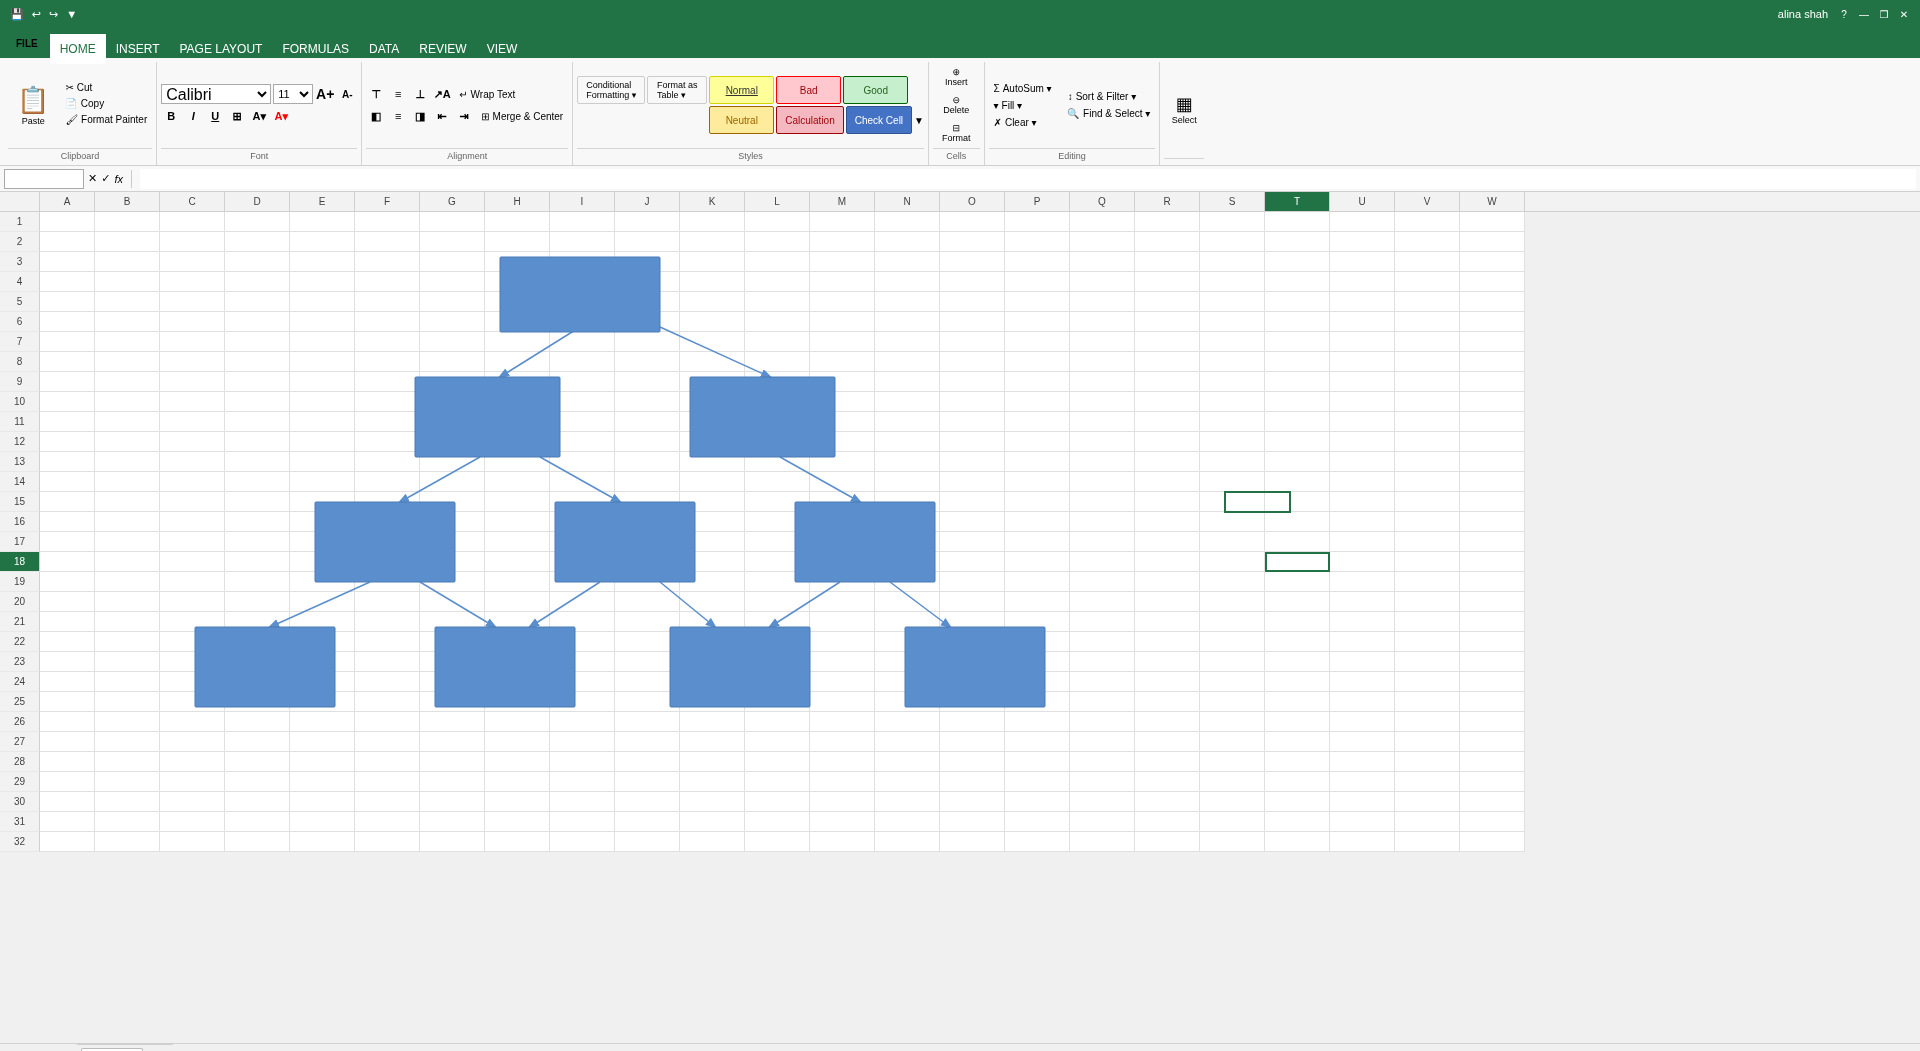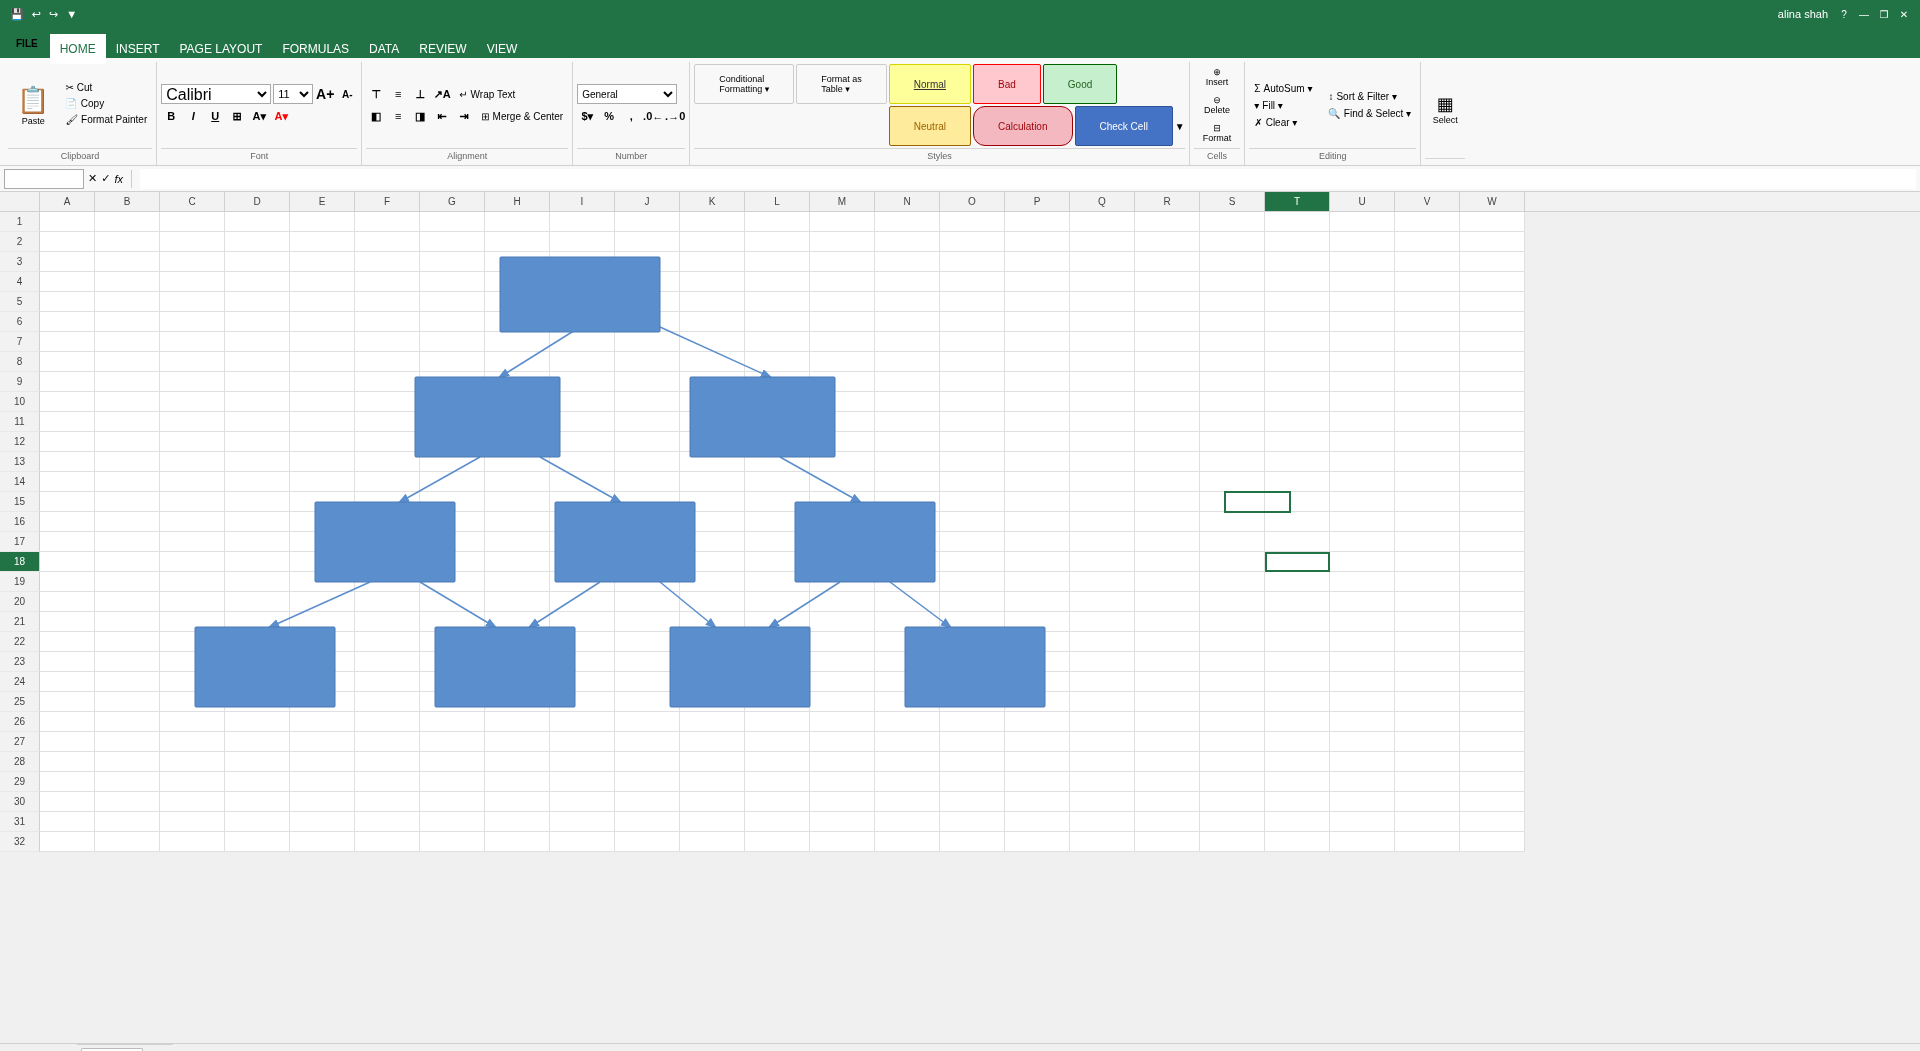--- a/index.html
+++ b/index.html
@@ -170,26 +170,26 @@
       height: 20px;
       font-size: 10px;
       border: 1px solid #aaa;
       background: white;
     }
     .style-cell {
       display: flex;
       flex-direction: column;
       align-items: center;
       justify-content: center;
-      padding: 2px 24px;
+      padding: 2px 8px;
       cursor: pointer;
       border-radius: 2px;
       font-size: 10px;
       min-width: 70px;
-      height: 40px;
+      height: 28px;
       border: 1px solid #ccc;
     }
     .style-normal { background: #ffff99; border-color: #d4d400; color: #333; }
     .style-bad { background: #ffc7ce; border-color: #ff0000; color: #9c0006; }
     .style-good { background: #c6efce; border-color: #006100; color: #276221; }
     .style-neutral { background: #ffeb9c; border-color: #9c6500; color: #9c6500; }
     .style-calculation { background: #f4b8c1; border-color: #9c0006; color: #9c0006; }
     .style-check { background: #4472c4; border-color: #2f5496; color: white; }
 
     
@@ -466,55 +466,36 @@
           <div class="ribbon-btn-sm">
             <span>⊞</span>
             <span>Merge &amp; Center</span>
           </div>
         </div>
       </div>
     </div>
     <div class="ribbon-group-label">Alignment</div>
   </div>
 
-  <div class="ribbon-group">
-    <div class="ribbon-group-content">
-      <div class="font-controls">
-        <div class="font-row1">
-          <select class="number-select">
-            <option>General</option>
-          </select>
-        </div>
-        <div class="font-row2">
-          <span class="fmt-btn">$▾</span>
-          <span class="fmt-btn">%</span>
-          <span class="fmt-btn">,</span>
-          <span class="fmt-btn">.0←</span>
-          <span class="fmt-btn">.→0</span>
-        </div>
-      </div>
-    </div>
-    <div class="ribbon-group-label">Number</div>
-  </div>
 
   <div class="ribbon-group">
     <div class="ribbon-group-content">
       <div style="display:flex;flex-direction:column;gap:2px;">
         <div style="display:flex;gap:2px;">
           <div class="style-cell" style="font-size:9px;background:#f8f8f8;min-width:60px;">Conditional<br>Formatting ▾</div>
           <div class="style-cell" style="font-size:9px;background:#f8f8f8;min-width:60px;">Format as<br>Table ▾</div>
           <div style="display:flex;flex-direction:column;gap:2px;">
             <div style="display:flex;gap:2px;">
               <div class="style-cell style-normal" style="min-width:65px;text-decoration:underline;">Normal</div>
               <div class="style-cell style-bad" style="min-width:65px;">Bad</div>
               <div class="style-cell style-good" style="min-width:65px;">Good</div>
             </div>
             <div style="display:flex;gap:2px;">
               <div class="style-cell style-neutral" style="min-width:65px;">Neutral</div>
-              <div class="style-cell style-calculation" style="min-width:65px;border-radius:12px;">Calculation</div>
+              <div class="style-cell style-calculation" style="min-width:65px;">Calculation</div>
               <div class="style-cell style-check" style="min-width:65px;">Check Cell</div>
               <span style="cursor:pointer;font-size:10px;align-self:center;">▼</span>
             </div>
           </div>
         </div>
       </div>
     </div>
     <div class="ribbon-group-label">Styles</div>
   </div>
 

